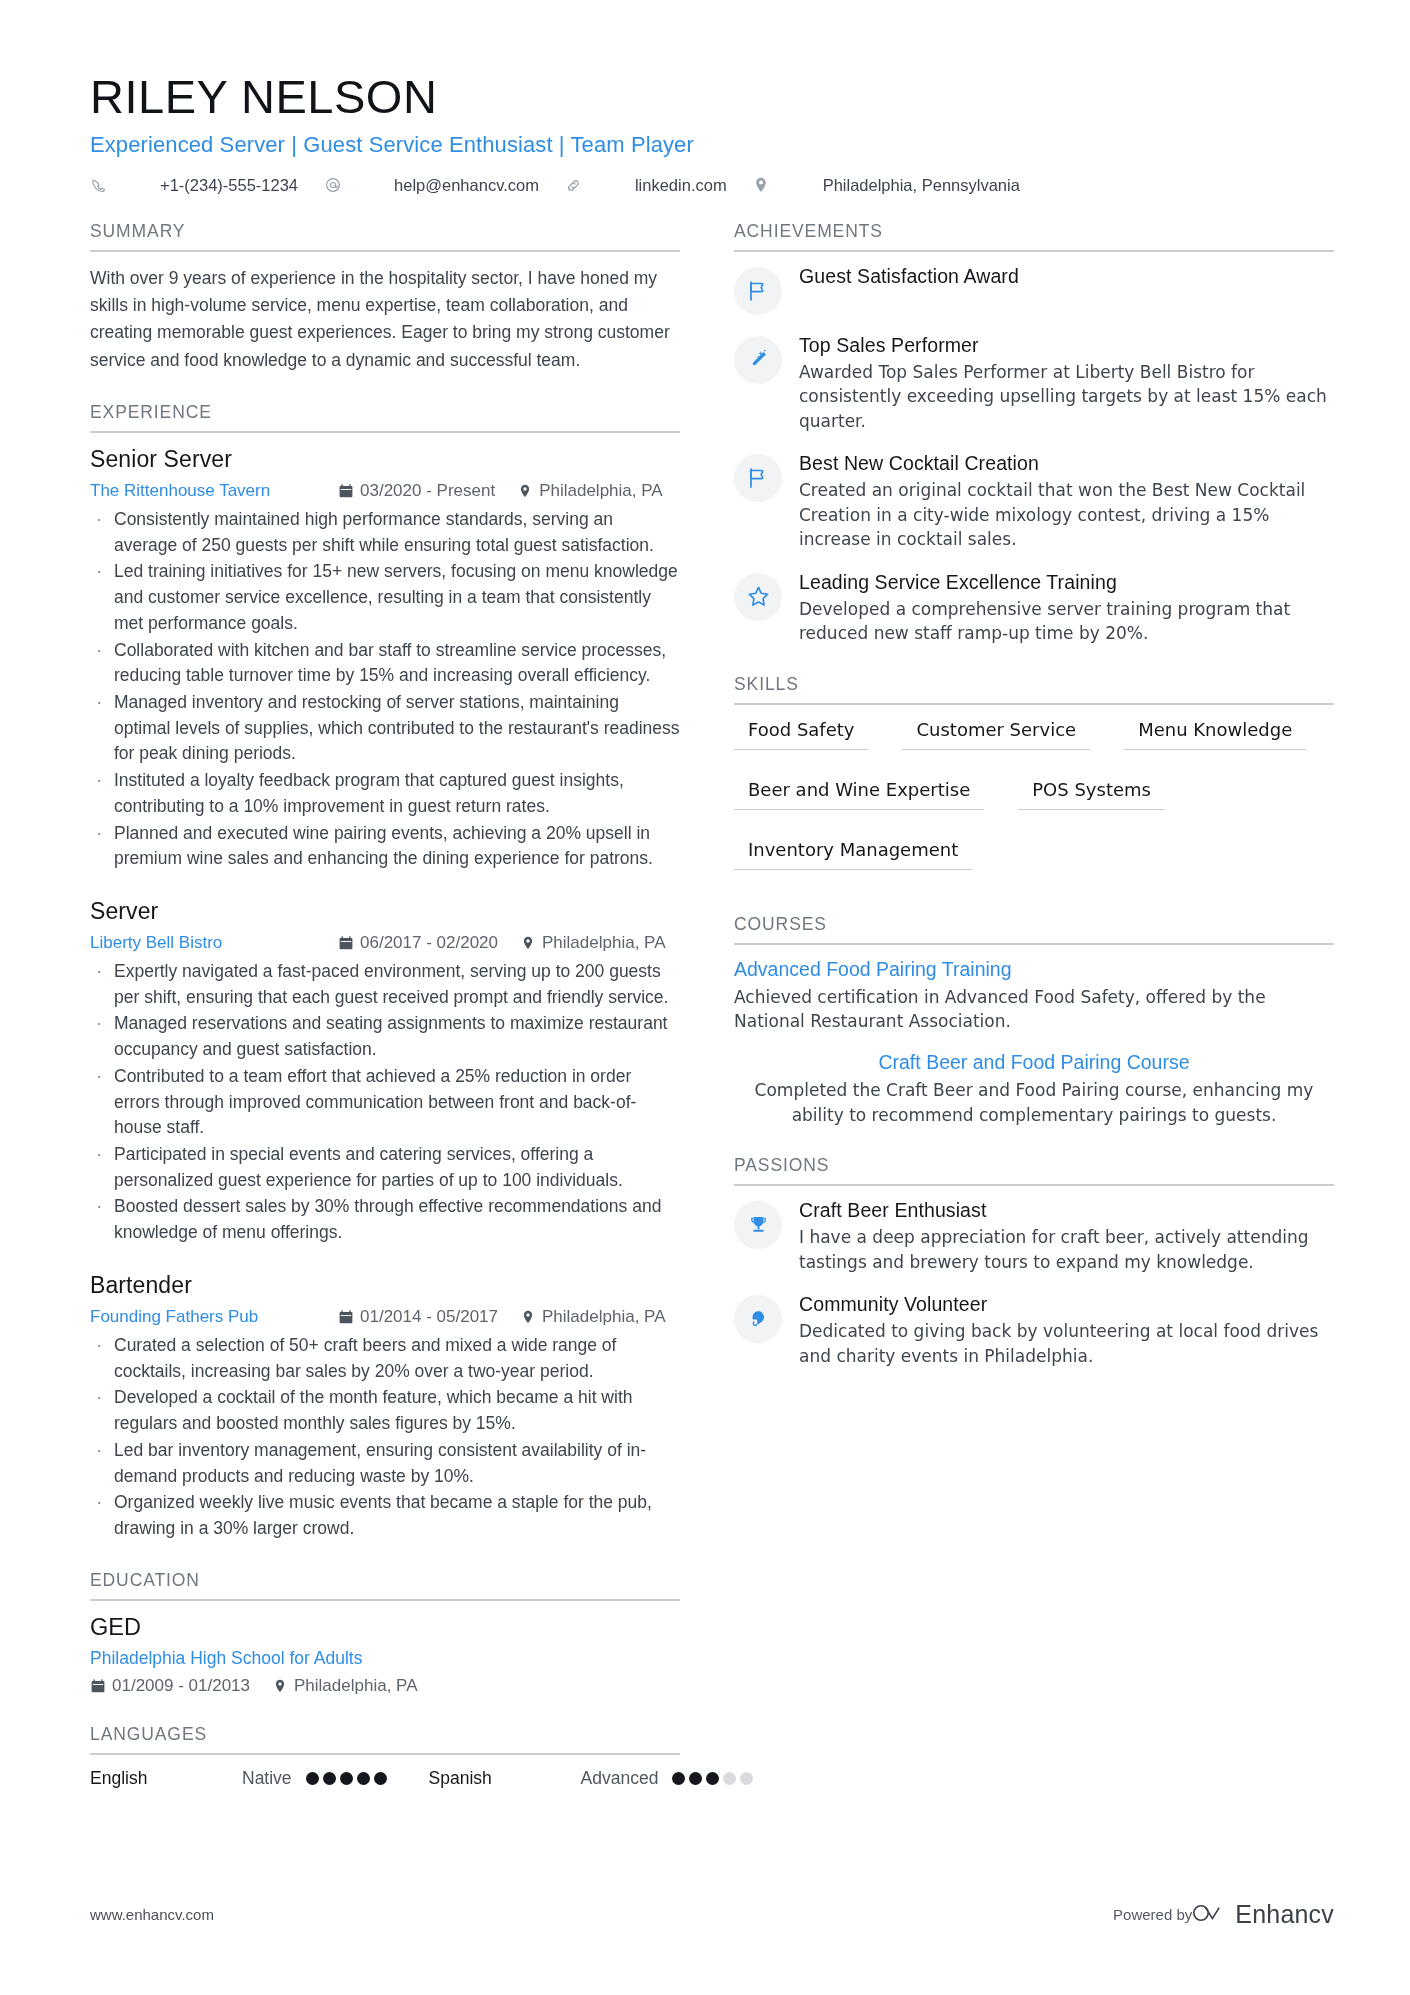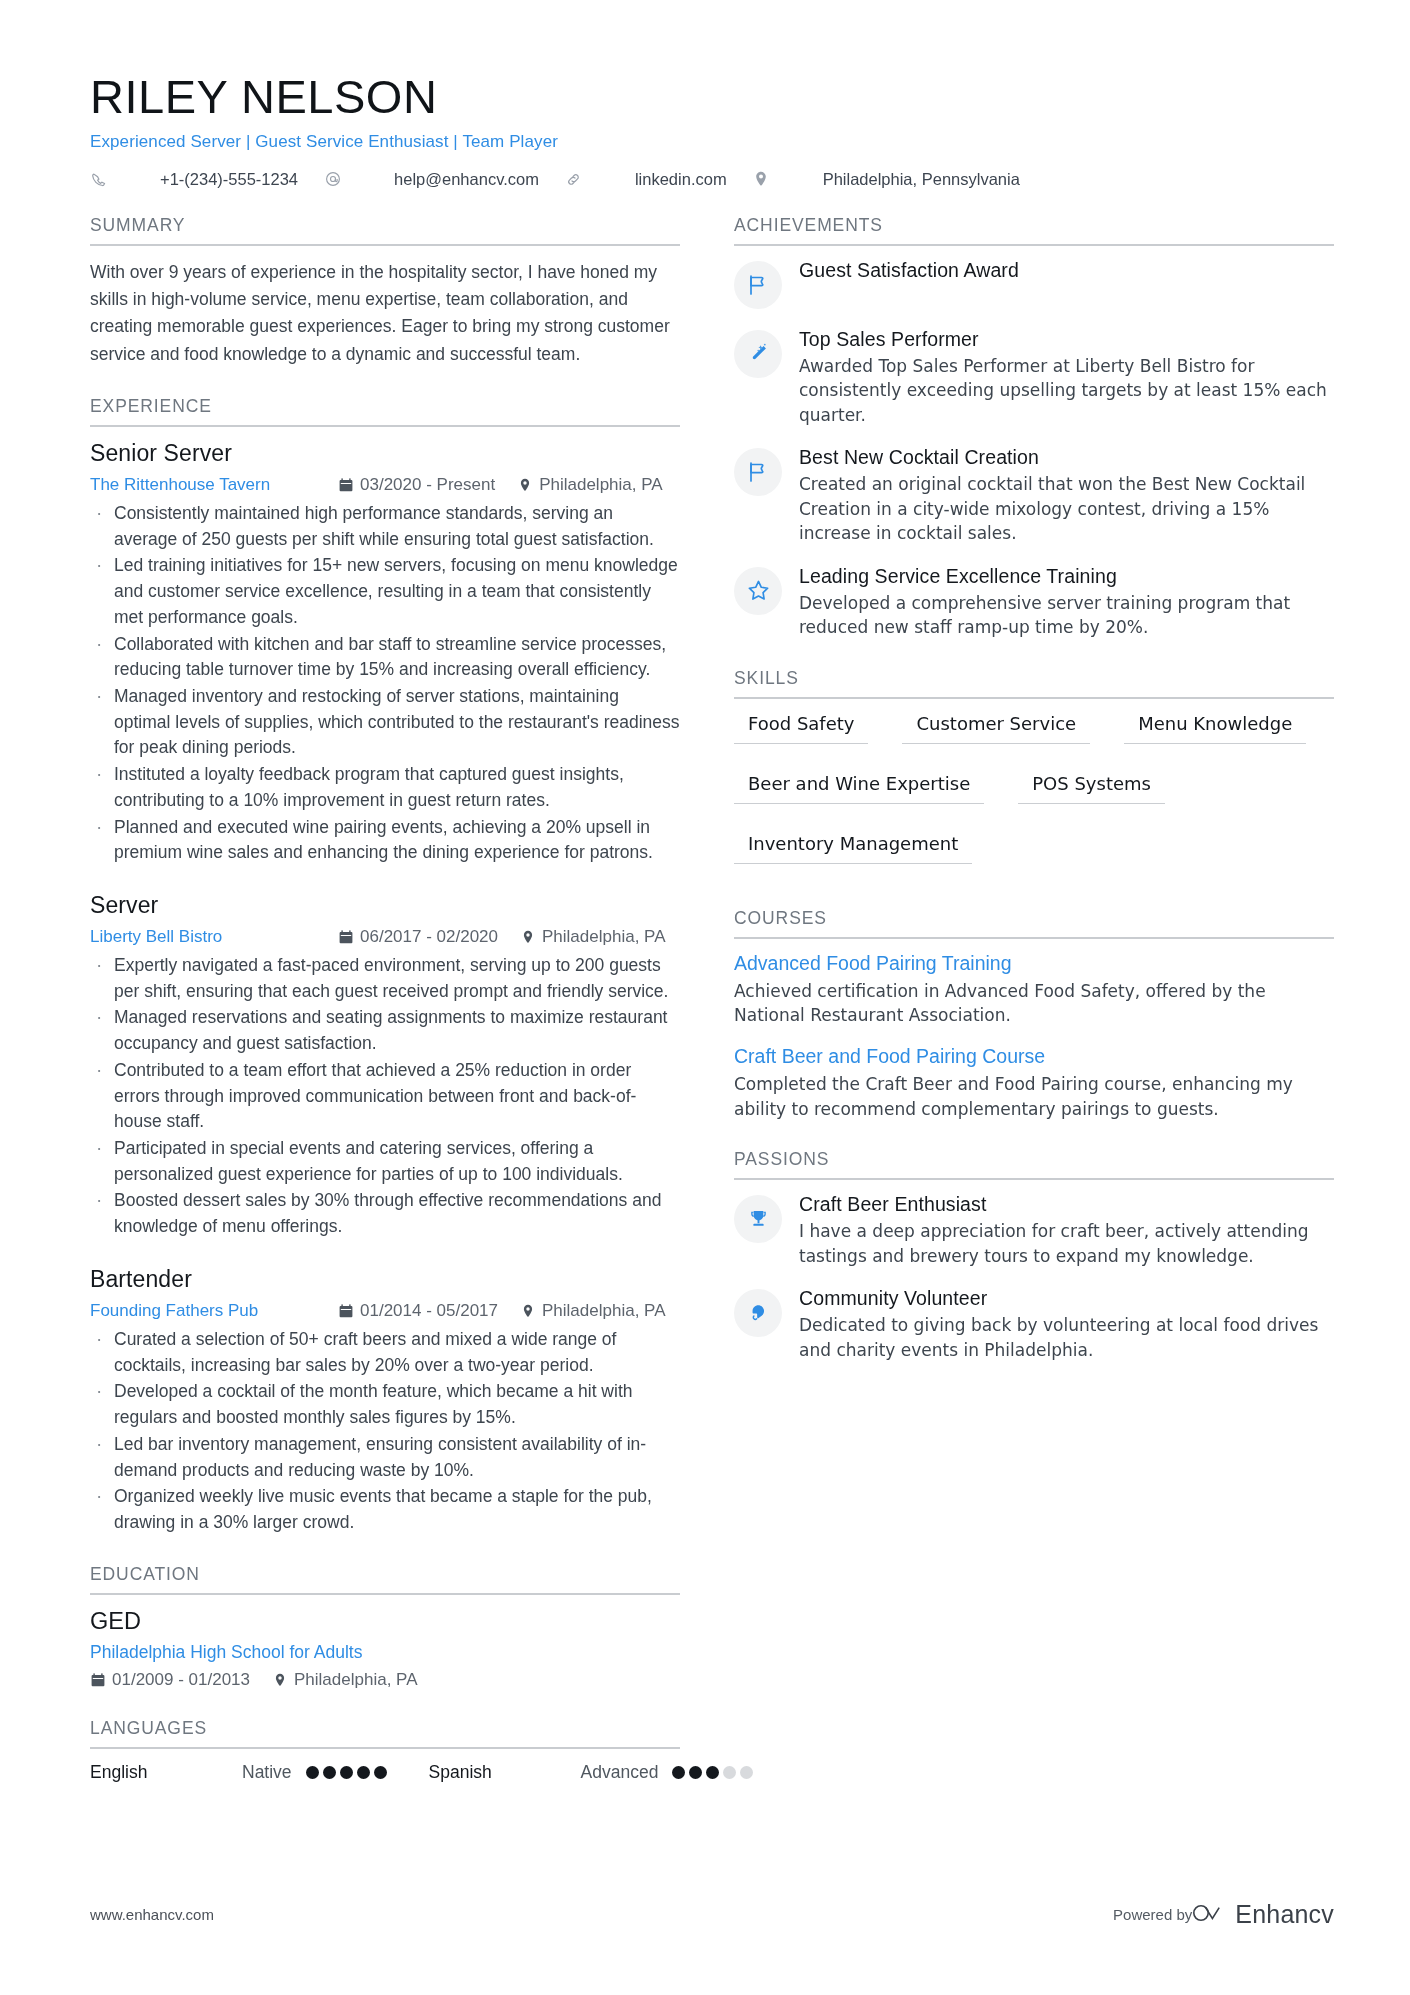--- a/index.html
+++ b/index.html
@@ -26,21 +26,21 @@
   
   .name {
     font-size: 47px;
     font-weight: 400;
     letter-spacing: 0.5px;
     color: #101418;
     line-height: 1.08;
     margin-bottom: 9px;
   }
   .headline {
-    font-size: 17px;
+    font-size: 22px;
     color: #2f8de4;
     font-weight: 400;
     letter-spacing: 0.1px;
     margin-bottom: 18px;
   }
   .contact-row {
     display: flex;
     align-items: center;
     flex-wrap: wrap;
     gap: 0px;
@@ -238,21 +238,21 @@
     border-bottom: 1.5px solid #cbced2;
     padding: 1px 14px 9px 14px;
     margin-right: 22px;
     margin-bottom: 16px;
     white-space: nowrap;
     font-family: "DejaVu Sans", sans-serif;
   }
 
   
   .course { margin-bottom: 18px; }
-  .course:last-child { margin-bottom: 2px; }
+  .course:last-child { margin-bottom: 2px; text-align: center; }
   .course-title {
     font-size: 19.5px;
     color: #2f8de4;
     margin-bottom: 4px;
   }
   .course-desc {
     font-size: 17px;
     line-height: 1.44;
     color: #3d454e;
     font-family: "DejaVu Sans", sans-serif;

